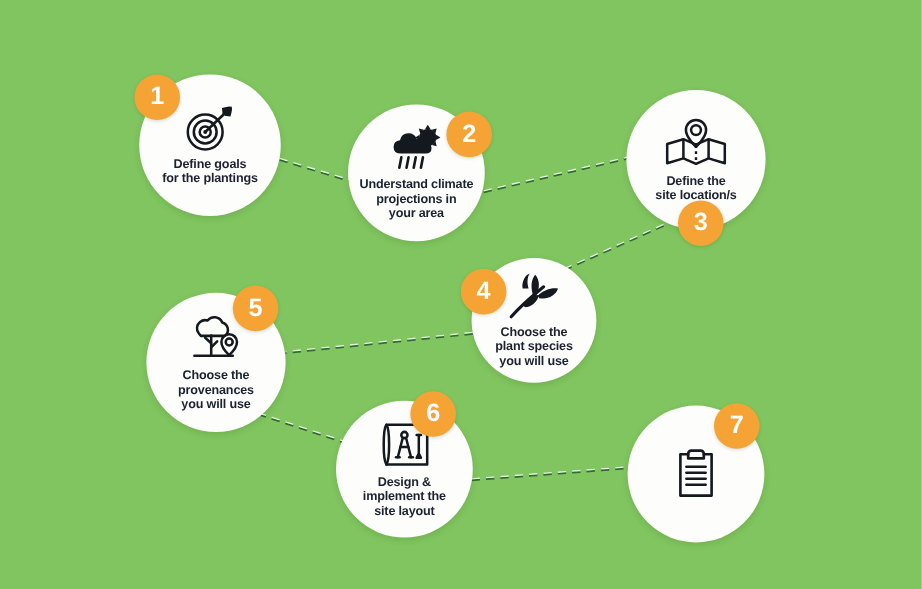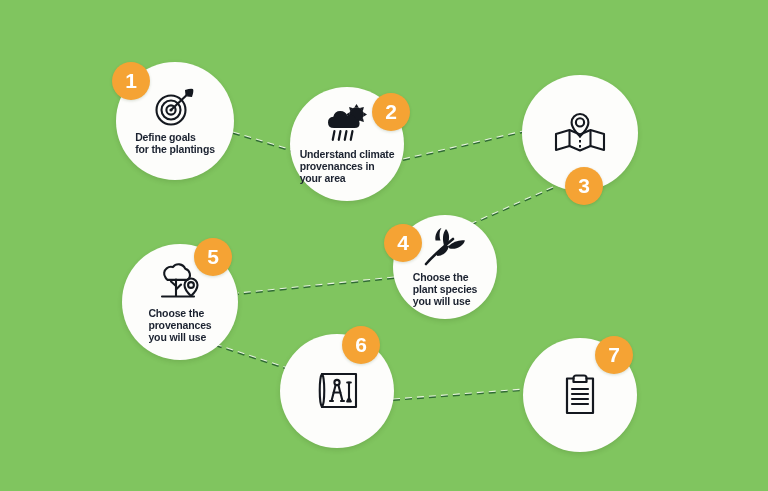--- a/index.html
+++ b/index.html
@@ -48,20 +48,21 @@
   }
   .step-icon {
     display: block;
     line-height: 0;
   }
   .step-icon svg {
     display: block;
   }
   .step-label {
     margin-top: 4px;
+    text-align: center;
     color: #1b2230;
     font-weight: bold;
     font-size: 10.5px;
     line-height: 12px;
     letter-spacing: -0.15px;
     padding: 0 6px;
     white-space: pre-line;
   }
   .step-badge {
     position: absolute;
@@ -139,21 +140,21 @@
             <path d="M27.1 3.1 l4.1 1.1 -3.1 3.1 Z"></path>
             <path d="M12 24 q-6 0 -6 -5.6 0 -5.1 5.3 -5.6 1.3 -5.8 7 -5.8 5.3 0 6.8 4.6 1.3 -0.9 3.1 -0.9 4.6 0 5.6 4.4 3.8 0.4 3.8 4.4 0 4.5 -5 4.5 Z"></path>
             <rect x="10.5" y="26" width="2.2" height="11" rx="1.1" transform="rotate(11 11.6 31.5)"></rect>
             <rect x="16.5" y="26" width="2.2" height="11" rx="1.1" transform="rotate(11 17.6 31.5)"></rect>
             <rect x="22.5" y="26" width="2.2" height="11" rx="1.1" transform="rotate(11 23.6 31.5)"></rect>
             <rect x="28.5" y="26" width="2.2" height="11" rx="1.1" transform="rotate(11 29.6 31.5)"></rect>
           </g>
         </svg>
       </span>
       <span class="step-label">Understand climate
-provenances in
+projections in
 your area</span>
     </div>
     <div class="step-badge" style="left:82px; top:6px;">2</div>
   </div>
 
   <div class="step-node" style="left:522px; top:75px; width:116px; height:116px;">
     <div class="step-circle" style="width:116px; height:116px;">
       <span class="step-icon">
         <svg width="54" height="44" viewBox="0 0 54 44">
           <g fill="none" stroke="#14181f" stroke-width="2.1" stroke-linejoin="round">
@@ -161,20 +162,22 @@
             <circle cx="27" cy="11.4" r="4.1"></circle>
             <path d="M3 23 L16.5 19 L27 23.5 L37.5 19 L51 23 L51 39 L37.5 35 L27 39.5 L16.5 35 L3 39 Z"></path>
             <path d="M16.5 19 L16.5 35"></path>
             <path d="M37.5 19 L37.5 35"></path>
           </g>
           <g stroke="#14181f" stroke-width="2" stroke-dasharray="2.4 2.6">
             <path d="M27 24 L27 37"></path>
           </g>
         </svg>
       </span>
+      <span class="step-label">Define the
+site location/s</span>
     </div>
     <div class="step-badge" style="left:43px; top:92px;">3</div>
   </div>
 
   <div class="step-node" style="left:393px; top:215px; width:104px; height:104px;">
     <div class="step-circle" style="width:104px; height:104px;">
       <span class="step-icon">
         <svg width="46" height="40" viewBox="0 0 46 40">
           <g fill="#14181f">
             <path d="M4 37 C11 29 20 21 31 12" stroke="#14181f" stroke-width="2.6" fill="none" stroke-linecap="round"></path>
@@ -225,20 +228,23 @@
             <path d="M22.6 15 L18.5 31"></path>
             <path d="M25.4 15 L29.5 31"></path>
             <path d="M20.7 22.5 L27.3 22.5"></path>
             <path d="M17 31 L20 31"></path>
             <path d="M28 31 L31 31"></path>
             <path d="M36 12.5 L36 28 L34.2 31.5 L37.8 31.5 L36 28"></path>
             <path d="M34.2 12.5 L37.8 12.5"></path>
           </g>
         </svg>
       </span>
+      <span class="step-label">Design &amp;
+implement the
+site layout</span>
     </div>
     <div class="step-badge" style="left:62px; top:-8px;">6</div>
   </div>
 
   <div class="step-node" style="left:523px; top:338px; width:114px; height:114px;">
     <div class="step-circle" style="width:114px; height:114px;">
       <span class="step-icon">
         <svg width="40" height="44" viewBox="0 0 40 44">
           <g fill="none" stroke="#14181f" stroke-width="2.2" stroke-linejoin="round" stroke-linecap="round">
             <path d="M13.5 5.5 L7 5.5 L7 40 L33 40 L33 5.5 L26.5 5.5"></path>

